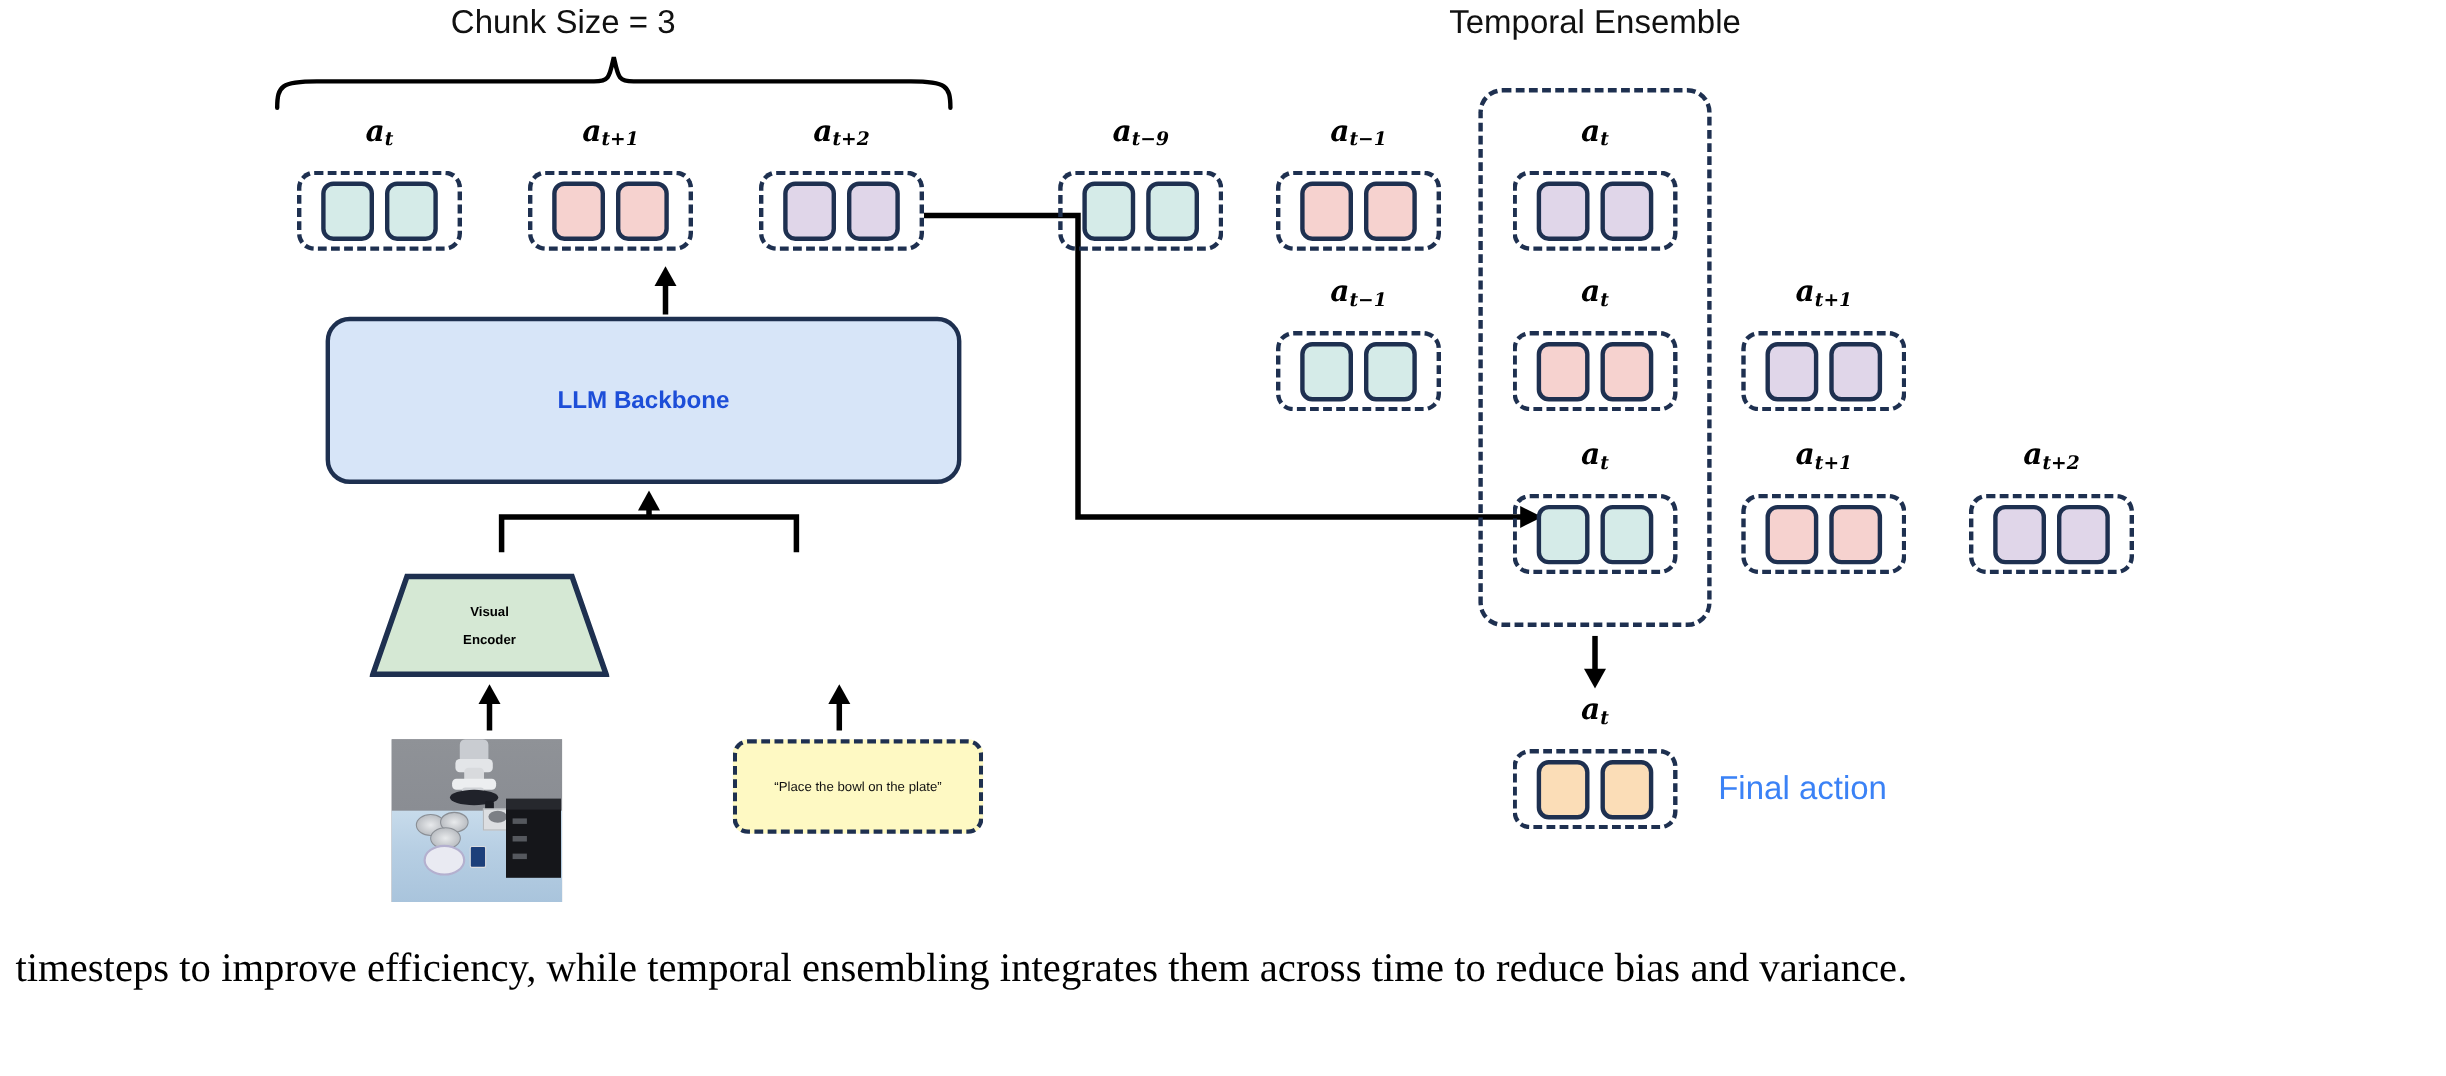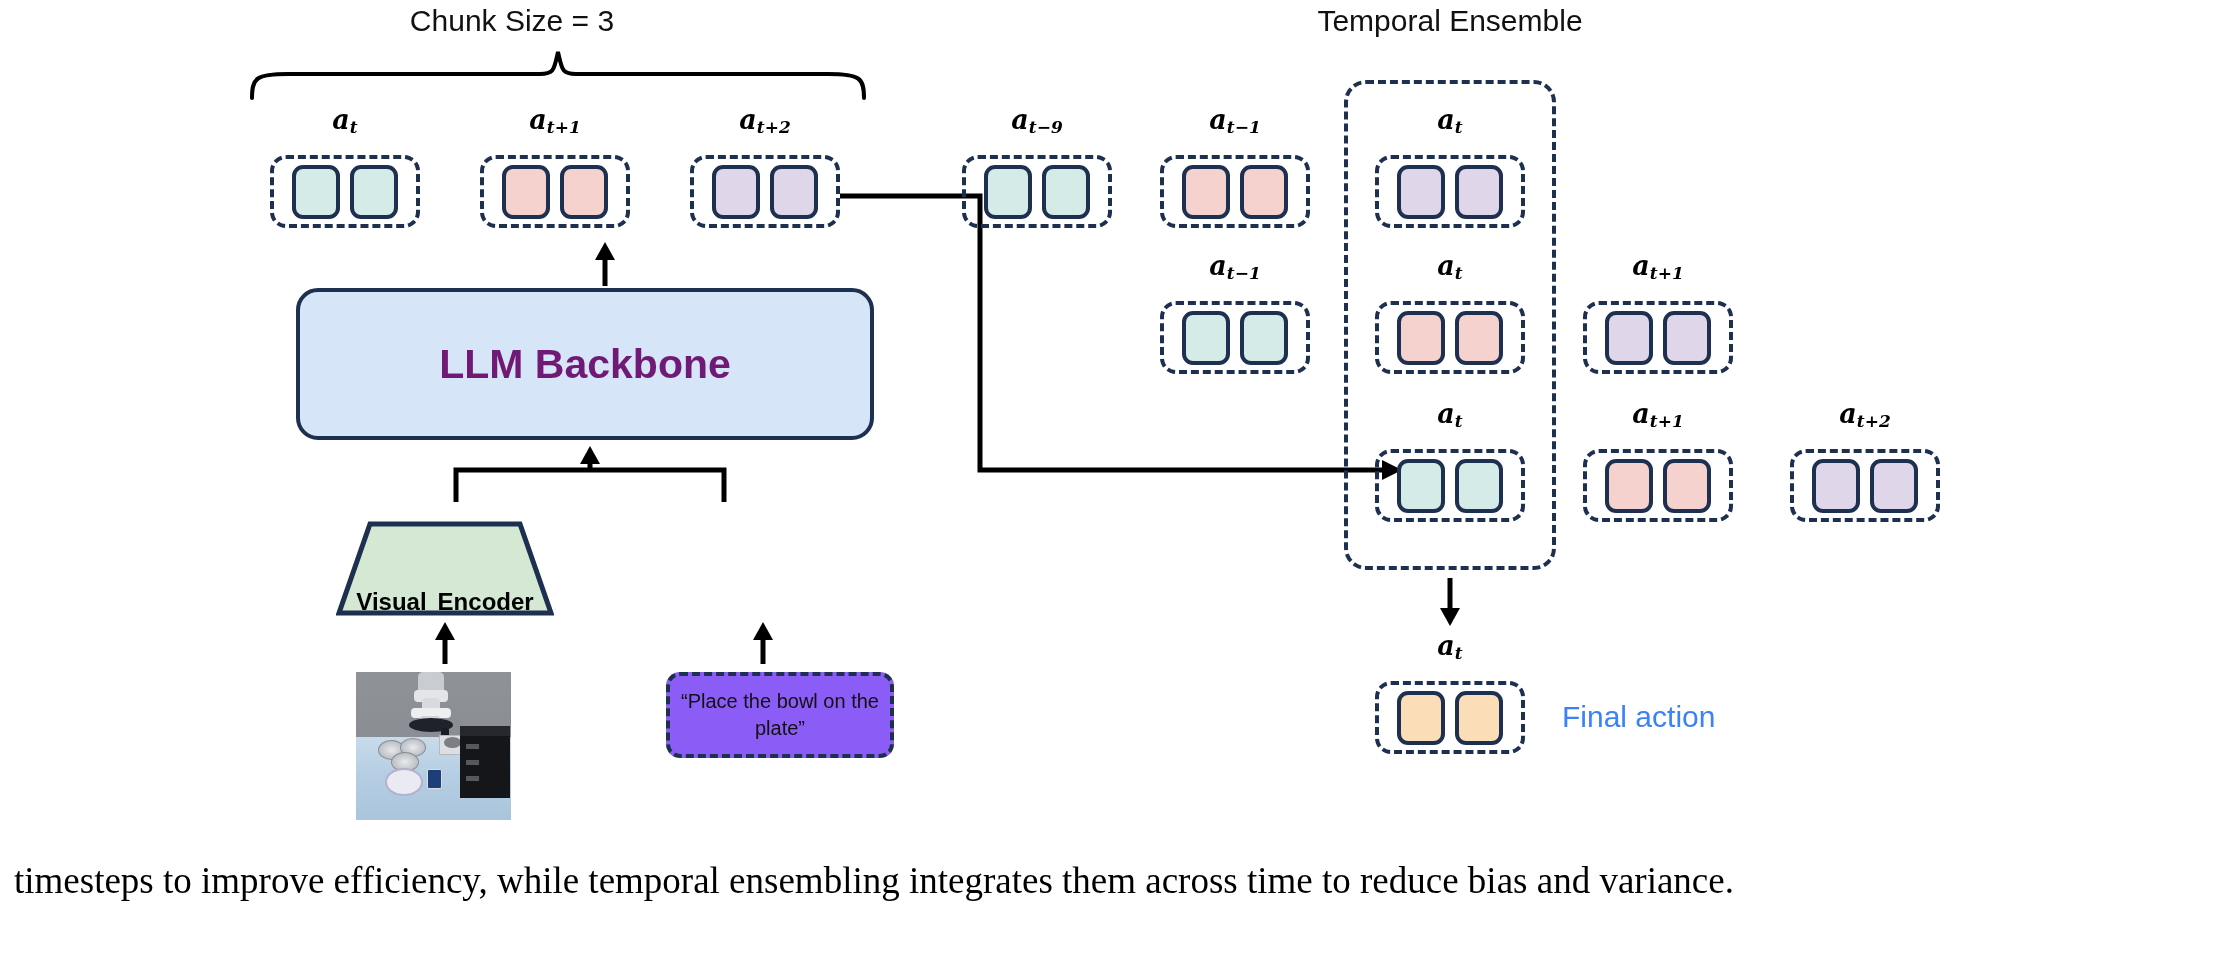--- a/index.html
+++ b/index.html
@@ -30,33 +30,33 @@
   .c-purple{background:#e0d6e9;}
   .c-orange{background:#fbddb7;}
 
   
   .ens-col{box-sizing:border-box;border:4px dashed #1e3050;border-radius:22px;
            background:transparent;}
 
   
   .backbone{box-sizing:border-box;background:#d7e5f8;border:4px solid #1e3050;
             border-radius:22px;display:flex;align-items:center;justify-content:center;
-            font-size:41px;font-weight:bold;color:#701a75;}
+            font-size:22px;font-weight:bold;color:#1d4ed8;}
 
   
   .trap{position:absolute;}
   .trap-label{position:absolute;left:0;top:0;width:100%;height:100%;
-              display:flex;flex-direction:row;align-items:flex-end;
+              display:flex;flex-direction:column;align-items:center;
               justify-content:center;gap:11px;
-              font-size:24px;font-weight:bold;color:#000;pointer-events:none;}
-
-  
-  .prompt{box-sizing:border-box;background:#8b5cf6;border:4px dashed #1e3050;
+              font-size:12px;font-weight:bold;color:#000;pointer-events:none;}
+
+  
+  .prompt{box-sizing:border-box;background:#fef9c3;border:4px dashed #1e3050;
           border-radius:14px;display:flex;align-items:center;justify-content:center;
-          text-align:center;font-size:20px;color:#111;line-height:1.35;padding:4px 10px;}
+          text-align:center;font-size:12px;color:#111;line-height:1.35;padding:4px 10px;}
 
   
   .final-label{font-size:30px;color:#3b82f6;white-space:nowrap;}
 
   
   .caption{position:absolute;left:14px;top:856px;width:2200px;
            font-family:"Liberation Serif",serif;font-size:37px;line-height:1.33;
            color:#000;text-align:left;}
 
   

